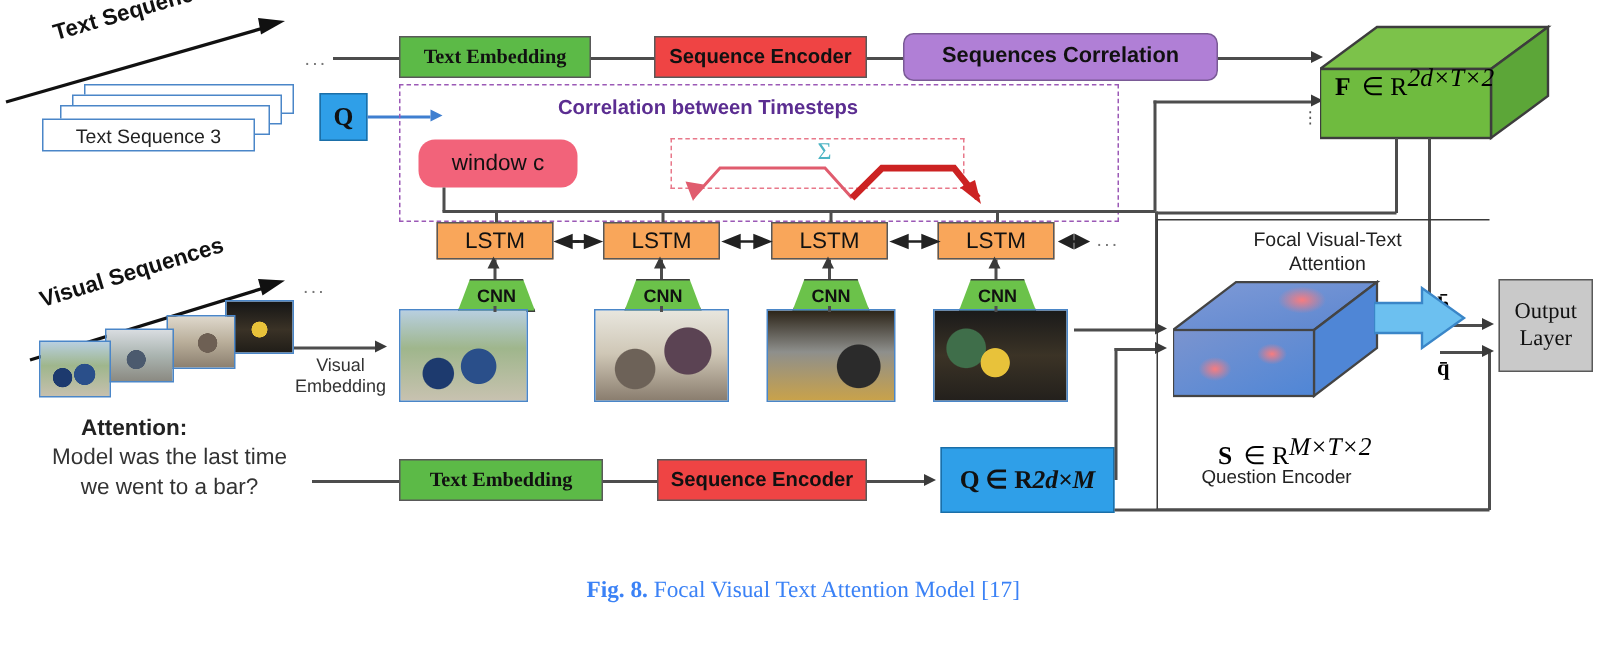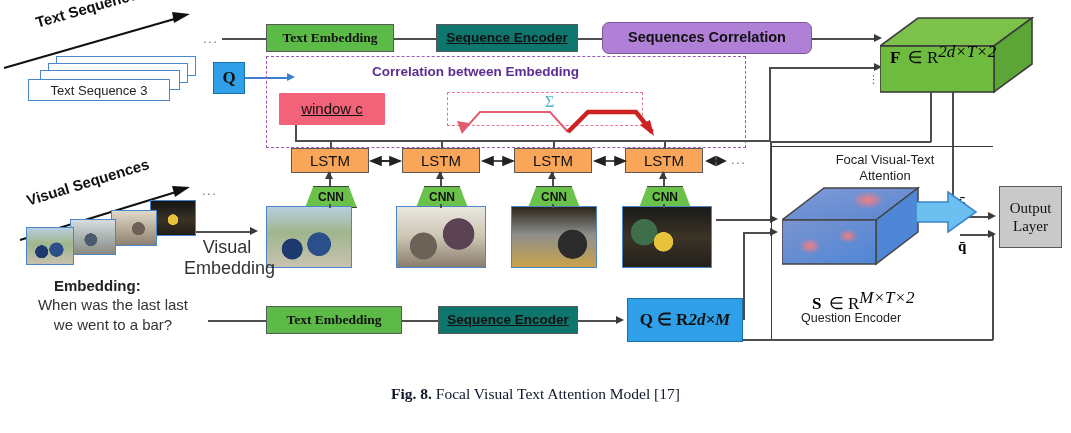--- a/index.html
+++ b/index.html
@@ -2,40 +2,40 @@
 <html><head>
 <meta charset="utf-8">
 <style>
   html,body{margin:0;padding:0;background:#fff;}
   body{width:1071px;height:433px;font-family:"Liberation Sans",sans-serif;position:relative;overflow:hidden;}
   #stage{position:absolute;left:0;top:0;width:1071px;height:433px;}
   .abs{position:absolute;}
   .box{box-sizing:border-box;display:flex;align-items:center;justify-content:center;
        border:1.5px solid #595959;font-weight:bold;color:#111;text-align:center;line-height:1.05;}
   .green{background:#5cba47;font-family:Liberation Serif, serif;}
-  .orange{background:#0f766e;text-decoration:underline;}
+  .orange{background:#ef4444;}
   .purple{background:#b07fd6;border-radius:7px;border-color:#7a5a96;}
-  .pink{background:#f2637a;border-radius:1px;border:none;color:#111;font-weight:normal;text-decoration:underline;}
+  .pink{background:#f2637a;border-radius:11px;border:none;color:#111;font-weight:normal;}
   .blueq{background:#2f9fe8;border:1.5px solid #1b6fa8;color:#111;}
   .bigblue{background:#2f9fe8;border:1.5px solid #1b6fa8;color:#111;}
   .gray{background:#c9c9c9;border:1.5px solid #595959;color:#111;font-weight:normal;
         font-family:"Liberation Serif",serif;}
   .lstm{background:#f9a65a;border:1.5px solid #595959;font-weight:normal;font-size:15px;}
   .ln{position:absolute;background:#4d4d4d;}
   .hline{height:1.6px;}
   .vline{width:1.6px;}
-  .lbl{position:absolute;color:#333;font-size:18px;line-height:1.15;}
+  .lbl{position:absolute;color:#333;font-size:12px;line-height:1.15;}
   .tseqbox{position:absolute;box-sizing:border-box;background:#fff;border:1.5px solid #4a86c8;
            display:flex;align-items:center;justify-content:center;color:#222;font-size:13px;}
   .thumb{position:absolute;box-sizing:border-box;border:1.5px solid #4a86c8;overflow:hidden;}
   .cnn{position:absolute;background:#6bc24a;border:1.5px solid #3d3d3d;
        clip-path:polygon(16% 0,84% 0,100% 100%,0 100%);
        display:flex;align-items:center;justify-content:center;font-size:12px;font-weight:bold;color:#111;}
   .caption{position:absolute;width:100%;text-align:center;font-family:"Liberation Serif",serif;
-           font-size:15.5px;color:#0f172a;}
+           font-size:15.5px;color:#3b82f6;}
   .arrowhead{position:absolute;width:0;height:0;}
   .ah-right{border-top:4.5px solid transparent;border-bottom:4.5px solid transparent;border-left:8px solid #3a3a3a;}
   .ah-up{border-left:4.5px solid transparent;border-right:4.5px solid transparent;border-bottom:8px solid #3a3a3a;}
   .dots{position:absolute;color:#777;font-size:13px;letter-spacing:1.5px;}
   .vdots{position:absolute;color:#555;font-size:11px;line-height:3px;text-align:center;}
   .dashbox{position:absolute;box-sizing:border-box;border:1.6px dashed #9b59b6;}
   .reddash{position:absolute;box-sizing:border-box;border:1.6px dashed #e05c6e;}
   .sup{font-size:0.62em;vertical-align:super;font-style:italic;}
   .mathb{font-family:"Liberation Serif",serif;font-weight:bold;font-size:17px;}
   .mathn{font-family:"Liberation Serif",serif;font-size:17px;}
@@ -80,21 +80,21 @@
     <span>Sequence Encoder</span>
   </div>
   <div class="ln hline" style="left:578px;top:38px;width:24px;"></div>
   <div class="box purple abs" style="left:602px;top:22px;width:210px;height:32px;font-size:14.5px;">
     <span>Sequences Correlation</span>
   </div>
   <div class="ln hline" style="left:812px;top:38px;width:62px;"></div>
   <div class="arrowhead ah-right" style="left:874px;top:34px;"></div>
 
   <div class="dashbox" style="left:266px;top:56px;width:480px;height:92px;"></div>
-  <div class="lbl" style="left:372px;top:64px;font-size:13.5px;font-weight:bold;color:#5b2d91;">Correlation between Embedding</div>
+  <div class="lbl" style="left:372px;top:64px;font-size:13.5px;font-weight:bold;color:#5b2d91;">Correlation between Timesteps</div>
 
   <div class="box pink abs" style="left:279px;top:93px;width:106px;height:32px;font-size:15px;">
     <span>window c</span>
   </div>
 
   <div class="reddash" style="left:447px;top:92px;width:196px;height:34px;border-style:dashed;border-color:#e8788a;"></div>
   <svg class="abs" style="left:440px;top:88px;width:215px;height:48px;">
     <path d="M22,44 L40,24 L110,24 L128,44" fill="none" stroke="#e05c6e" stroke-width="2"></path>
     <polygon points="22,46 17,33 29,35" fill="#e05c6e"></polygon>
     <path d="M128,44 L148,24 L196,24 L212,44" fill="none" stroke="#cc2222" stroke-width="4.5"></path>
@@ -215,23 +215,23 @@
       radial-gradient(circle at 64% 60%, #2a4f8a 19%, transparent 20%),
       linear-gradient(#b8cfe0 0%,#9fb68c 44%,#c6c0ae 100%);"></div>
 
   <div class="ln hline" style="left:196px;top:231px;width:54px;"></div>
   <div class="arrowhead ah-right" style="left:250px;top:227px;"></div>
   <div class="lbl" style="left:184px;top:237px;text-align:center;width:86px;">
     <span>Visual</span><br>
     <span>Embedding</span>
   </div>
 
-  <div class="lbl" style="left:54px;top:277px;font-size:15px;font-weight:bold;color:#222;">Embedding:</div>
+  <div class="lbl" style="left:54px;top:277px;font-size:15px;font-weight:bold;color:#222;">Attention:</div>
   <div class="lbl" style="left:18px;top:295px;font-size:15px;color:#333;line-height:1.35;text-align:center;width:190px;">
-    <span>When was the last last</span><br>
+    <span>Model was the last time</span><br>
     <span>we went to a bar?</span>
   </div>
 
   <div class="ln hline" style="left:208px;top:320px;width:58px;"></div>
   <div class="box green abs" style="left:266px;top:306px;width:136px;height:28px;font-size:13.5px;">
     <span>Text Embedding</span>
   </div>
   <div class="ln hline" style="left:402px;top:320px;width:36px;"></div>
   <div class="box orange abs" style="left:438px;top:306px;width:140px;height:28px;font-size:13.5px;">
     <span>Sequence Encoder</span>

